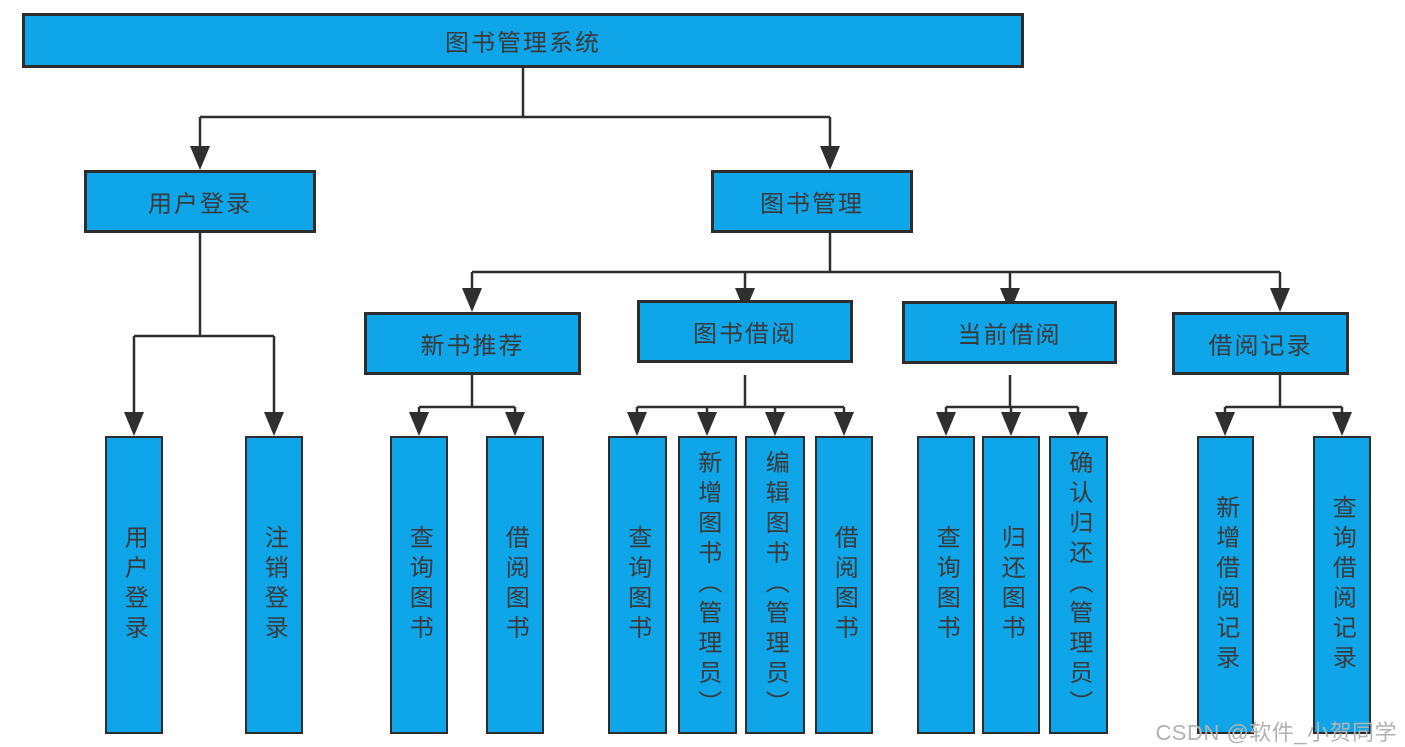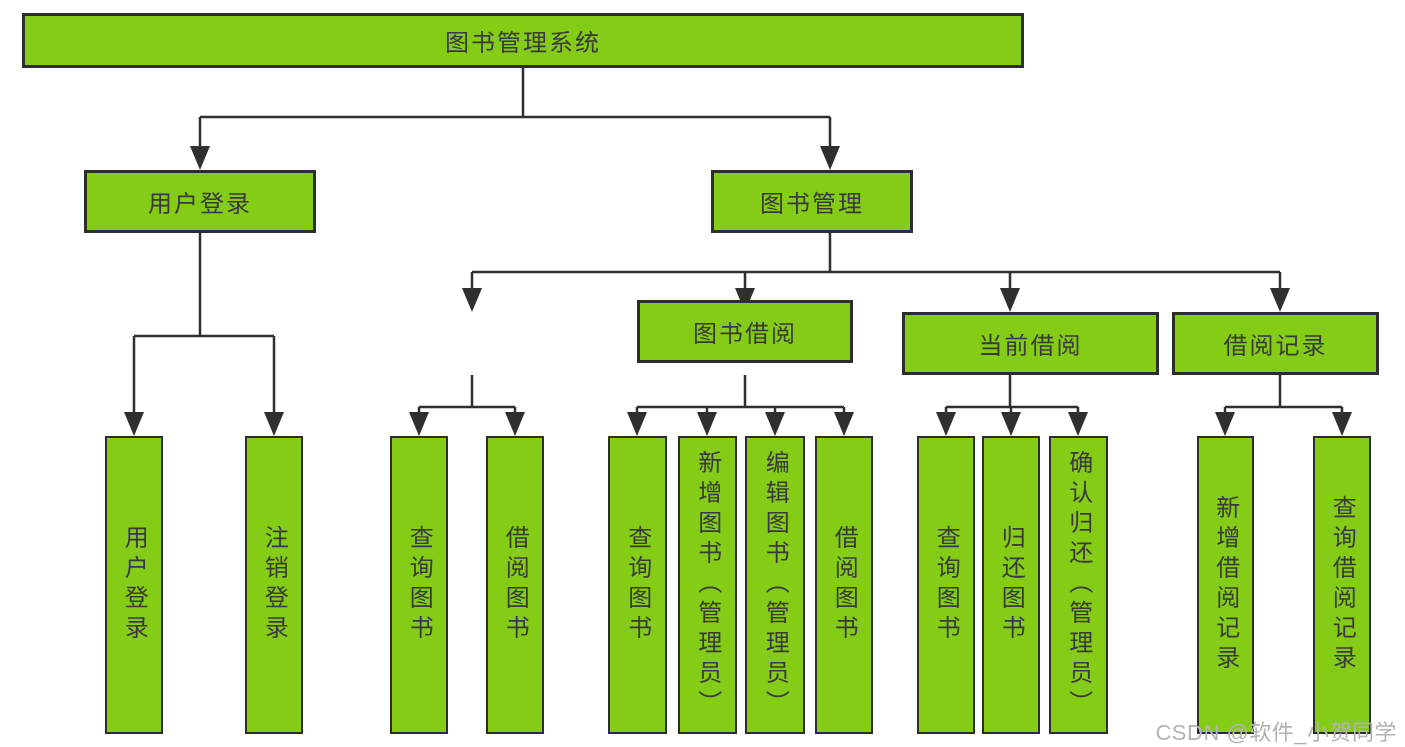--- a/index.html
+++ b/index.html
@@ -12,21 +12,21 @@
     overflow: hidden;
   }
   #edges { position: absolute; left: 0; top: 0; width: 1405px; height: 747px; }
   .edge  { stroke: #2f2f2f; stroke-width: 2.5; fill: none; }
   .arrow { fill: #2f2f2f; stroke: none; }
 
   .node {
     position: absolute;
     box-sizing: border-box;
     border: 3px solid #2d2d2d;
-    background: #84cc16;
+    background: #0ea5e9;
     display: flex;
     align-items: center;
     justify-content: center;
     color: #3a3a3a;
     font-size: 24px;
     letter-spacing: 2px;
     z-index: 2;
   }
   .leaf {
     writing-mode: vertical-rl;
@@ -37,22 +37,22 @@
     top: 436px;
     height: 298px;
     line-height: 1.1;
   }
   
   #n-root   { left: 22px;   top: 13px;  width: 1002px; height: 55px; border-width: 3px; }
   #n-login  { left: 84px;   top: 170px; width: 232px;  height: 63px; }
   #n-manage { left: 711px;  top: 170px; width: 202px;  height: 63px; }
   #n-rec    { left: 364px;  top: 312px; width: 217px;  height: 63px; }
   #n-bor    { left: 637px;  top: 300px; width: 216px;  height: 63px; }
-  #n-cur    { left: 902px;  top: 312px; width: 257px;  height: 63px; text-align: right; }
-  #n-recd   { left: 1172px; top: 312px; width: 207px;  height: 63px; }
+  #n-cur    { left: 902px;  top: 301px; width: 215px;  height: 63px; text-align: right; }
+  #n-recd   { left: 1172px; top: 312px; width: 177px;  height: 63px; }
   
   #l-login1 { left: 105px;  width: 58px; }
   #l-login2 { left: 245px;  width: 58px; }
   #l-rec1   { left: 390px;  width: 58px; }
   #l-rec2   { left: 486px;  width: 58px; }
   #l-bor1   { left: 608px;  width: 59px; }
   #l-bor2   { left: 678px;  width: 59px; }
   #l-bor3   { left: 745px;  width: 60px; }
   #l-bor4   { left: 815px;  width: 58px; }
   #l-cur1   { left: 917px;  width: 58px; }
@@ -119,20 +119,21 @@
       <polygon class="arrow" points="1215,412 1235,412 1225,436"></polygon>
       <polygon class="arrow" points="1332,412 1352,412 1342,436"></polygon>
     </g>
   </svg>
 
   <div class="node" id="n-root">图书管理系统</div>
 
   <div class="node" id="n-login">用户登录</div>
   <div class="node" id="n-manage">图书管理</div>
 
+  <div class="node" id="n-rec">新书推荐</div>
   <div class="node" id="n-bor">图书借阅</div>
   <div class="node" id="n-cur">当前借阅</div>
   <div class="node" id="n-recd">借阅记录</div>
 
   <div class="node leaf" id="l-login1">用户登录</div>
   <div class="node leaf" id="l-login2">注销登录</div>
 
   <div class="node leaf" id="l-rec1">查询图书</div>
   <div class="node leaf" id="l-rec2">借阅图书</div>
 

